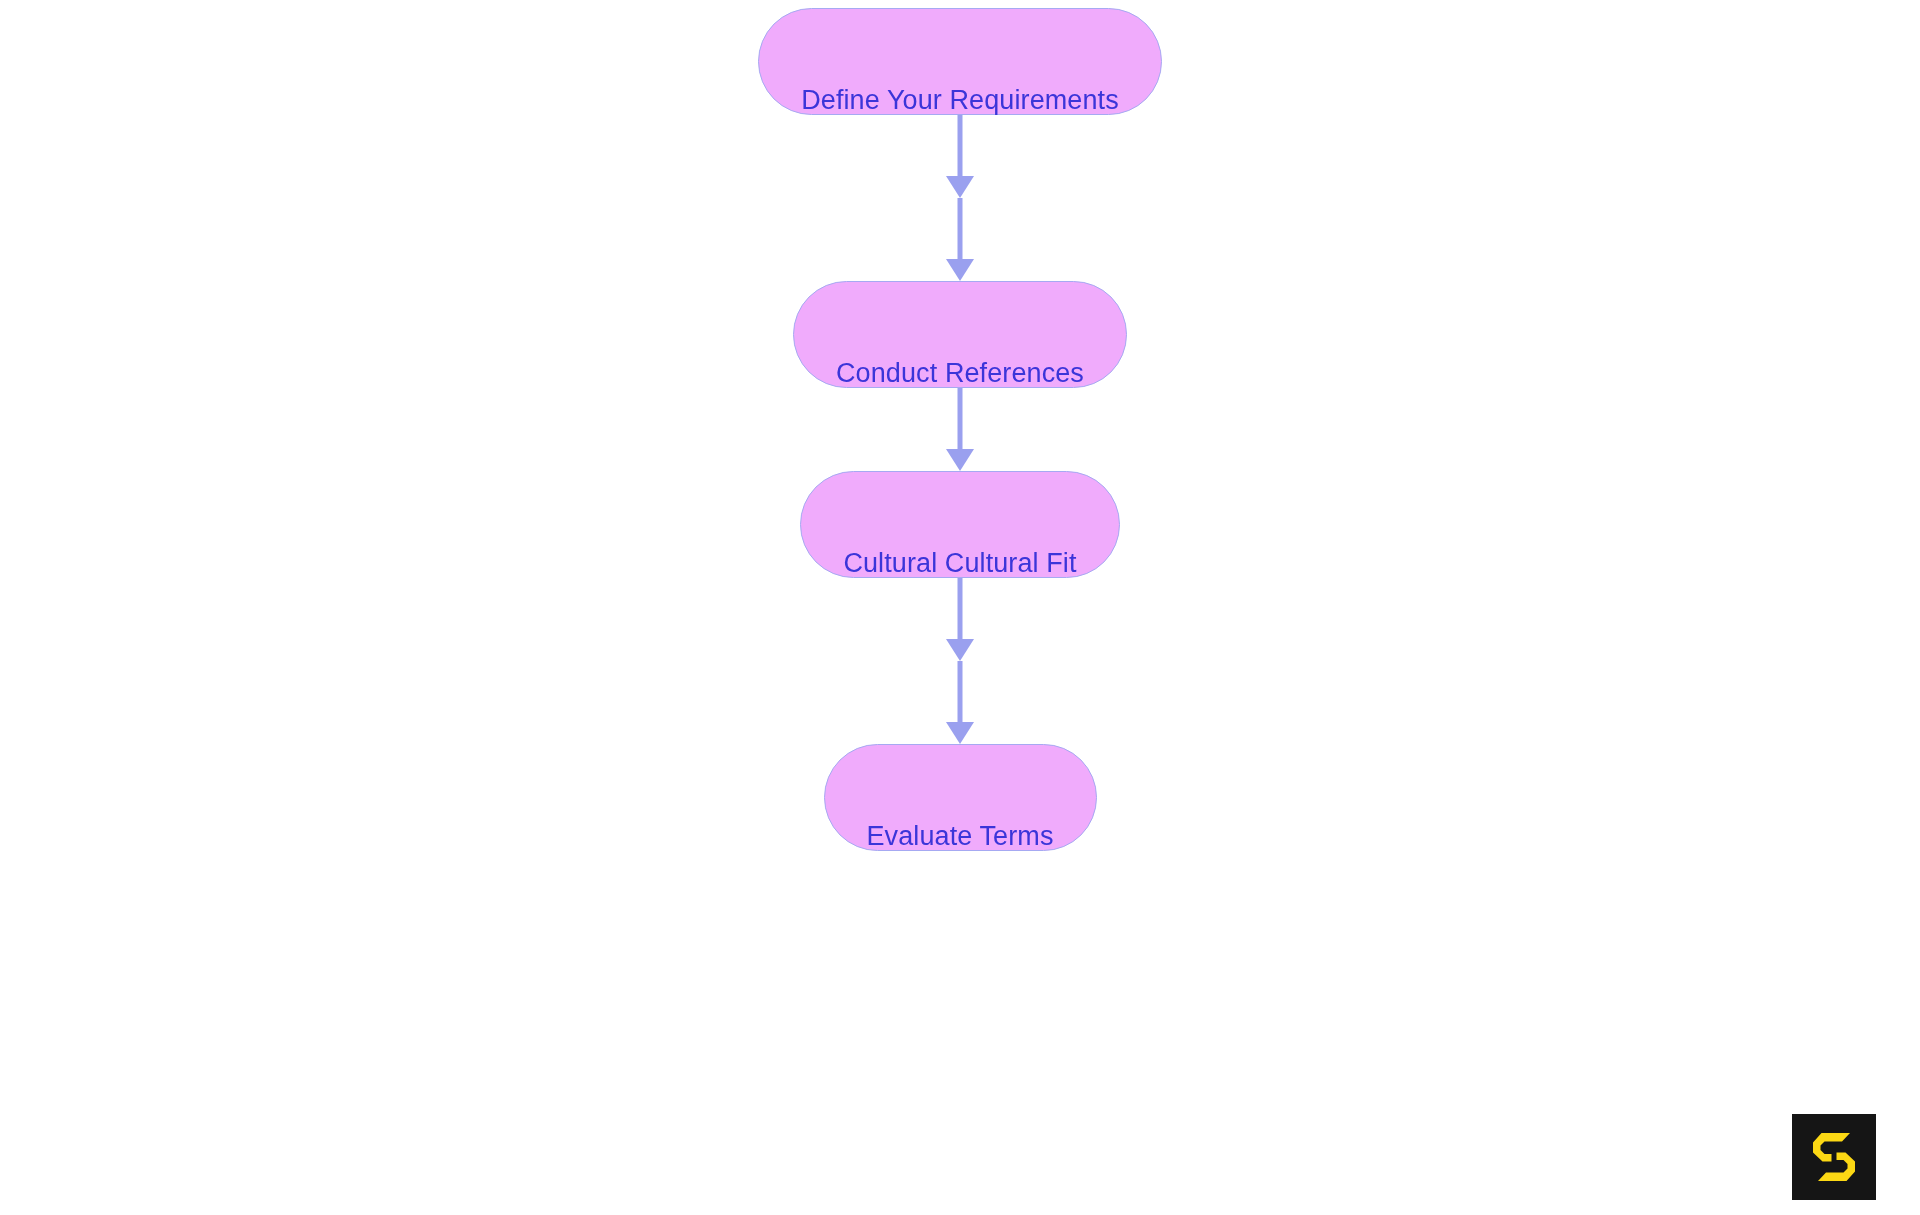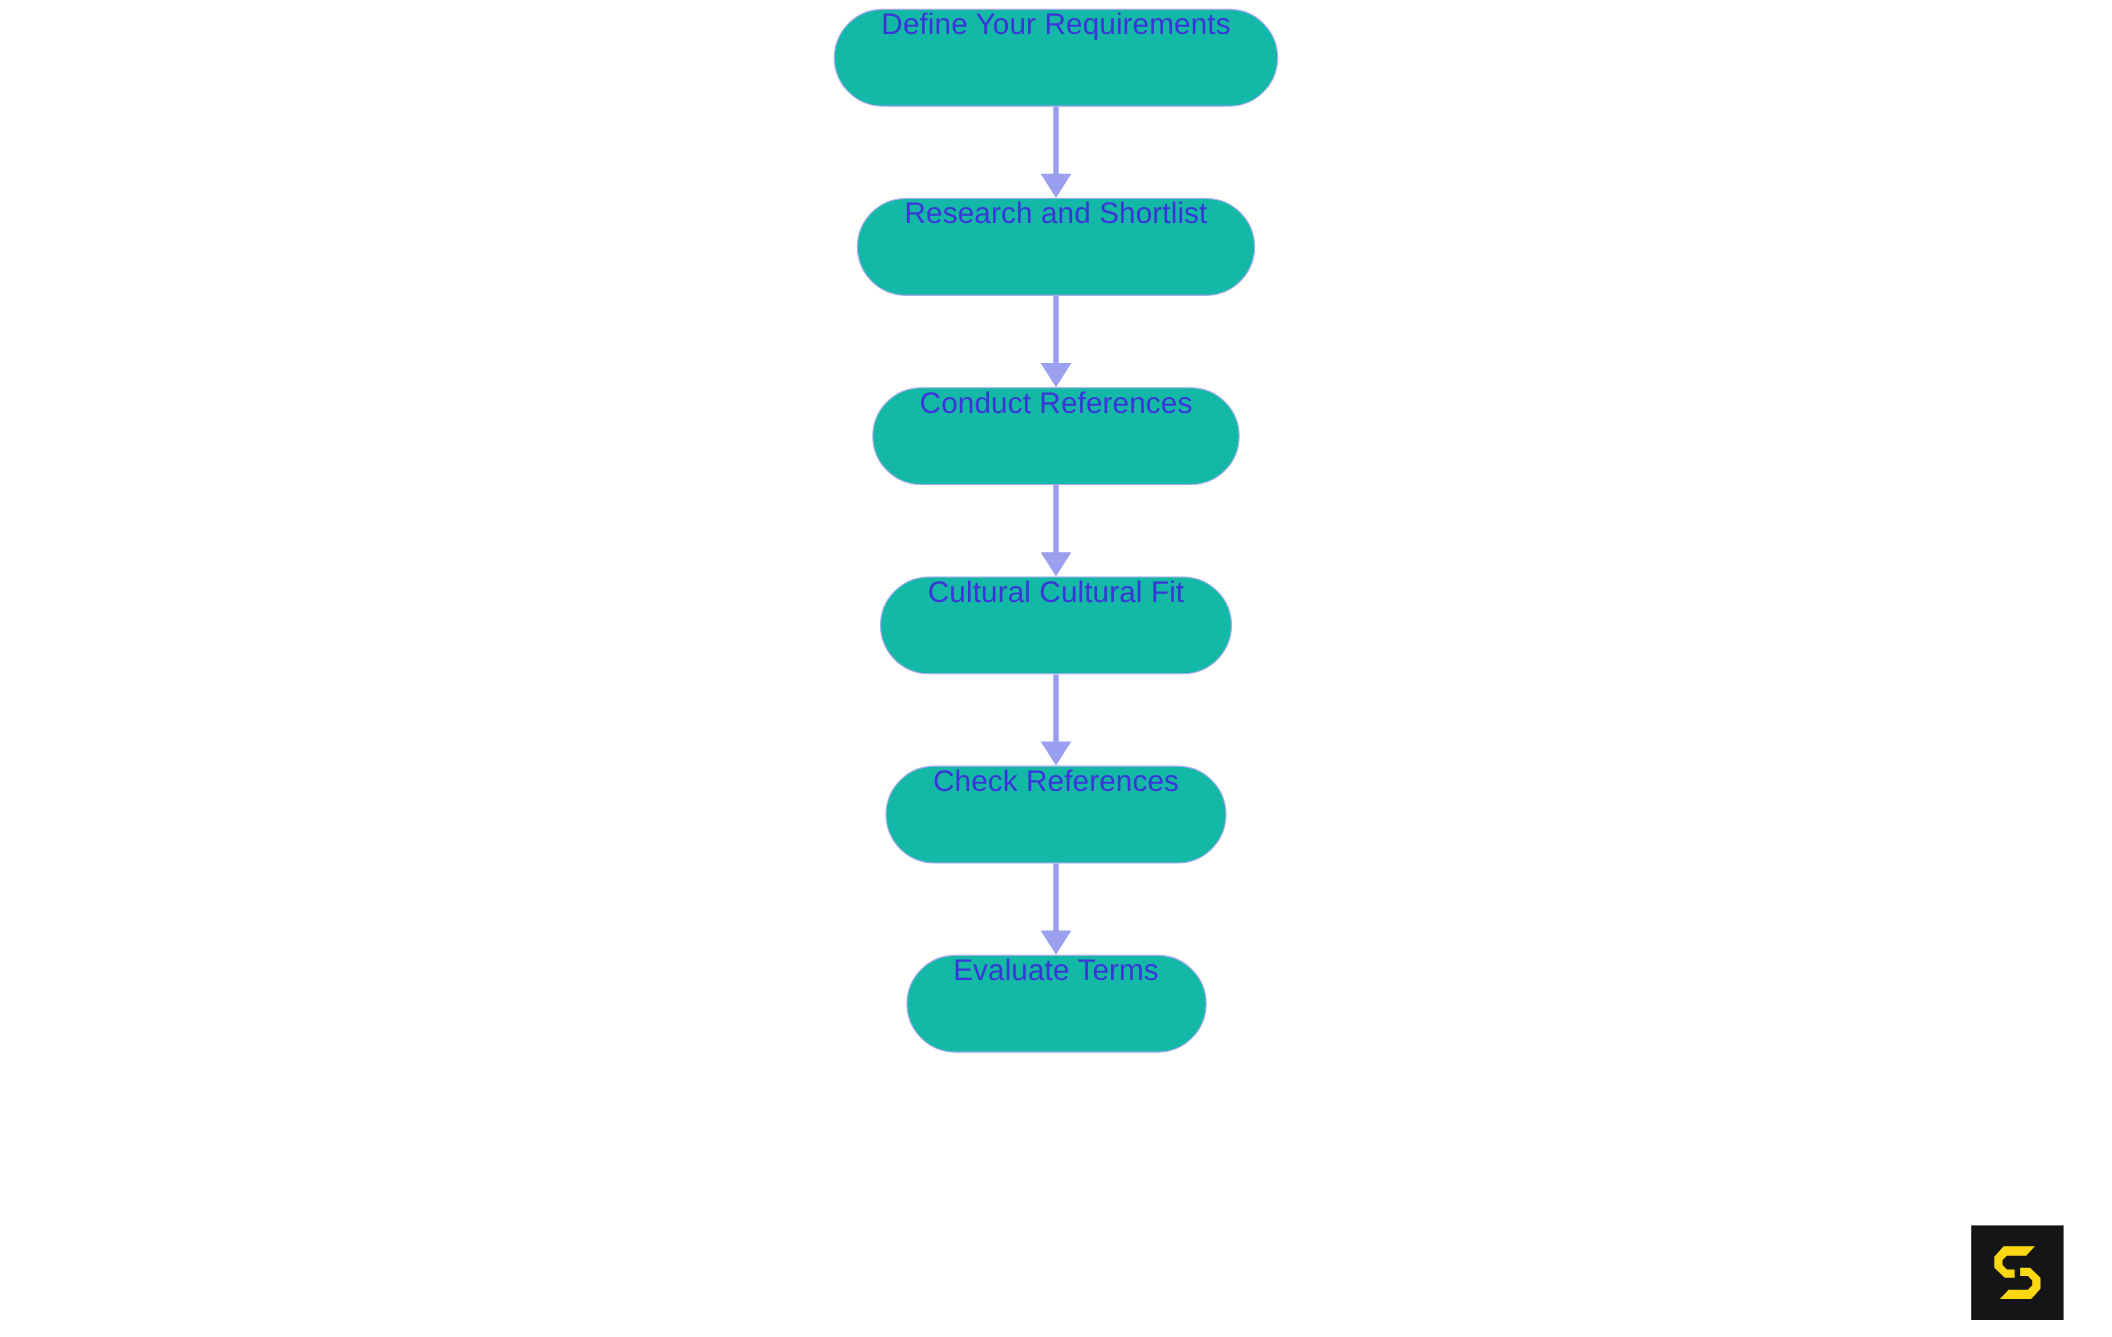--- a/index.html
+++ b/index.html
@@ -27,26 +27,26 @@
     left: 0;
     top: 0;
     width: 1920px;
     display: flex;
     flex-direction: column;
     align-items: center;
   }
 
   .flow-node {
     box-sizing: border-box;
-    height: 89px;
+    height: 107px;
     border-radius: 56px;
-    background: #14b8a6;
+    background: #f0abfc;
     border: 1.6px solid #a6a9f2;
     display: flex;
-    align-items: flex-start;
+    align-items: flex-end;
     justify-content: center;
     padding: 0 42px;
   }
 
   .flow-node-label {
     font-family: "Liberation Sans", sans-serif;
     font-size: 27px;
     font-weight: 400;
     line-height: 1;
     color: #3b35d9;
@@ -104,43 +104,37 @@
 <div id="flowchart-canvas">
 
   <div class="flow-column" id="flow-column" style="padding-top: 8px;">
       <div class="flow-node">
         <span class="flow-node-label">Define Your Requirements</span>
       </div>
       <div class="flow-connector">
         <div class="conn-line"></div>
         <div class="conn-head"></div>
       </div>
-      <div class="flow-node">
-        <span class="flow-node-label">Research and Shortlist</span>
-      </div>
       <div class="flow-connector">
         <div class="conn-line"></div>
         <div class="conn-head"></div>
       </div>
       <div class="flow-node">
         <span class="flow-node-label">Conduct References</span>
       </div>
       <div class="flow-connector">
         <div class="conn-line"></div>
         <div class="conn-head"></div>
       </div>
       <div class="flow-node">
         <span class="flow-node-label">Cultural Cultural Fit</span>
       </div>
       <div class="flow-connector">
         <div class="conn-line"></div>
         <div class="conn-head"></div>
-      </div>
-      <div class="flow-node">
-        <span class="flow-node-label">Check References</span>
       </div>
       <div class="flow-connector">
         <div class="conn-line"></div>
         <div class="conn-head"></div>
       </div>
       <div class="flow-node">
         <span class="flow-node-label">Evaluate Terms</span>
       </div>
     </div>
 

